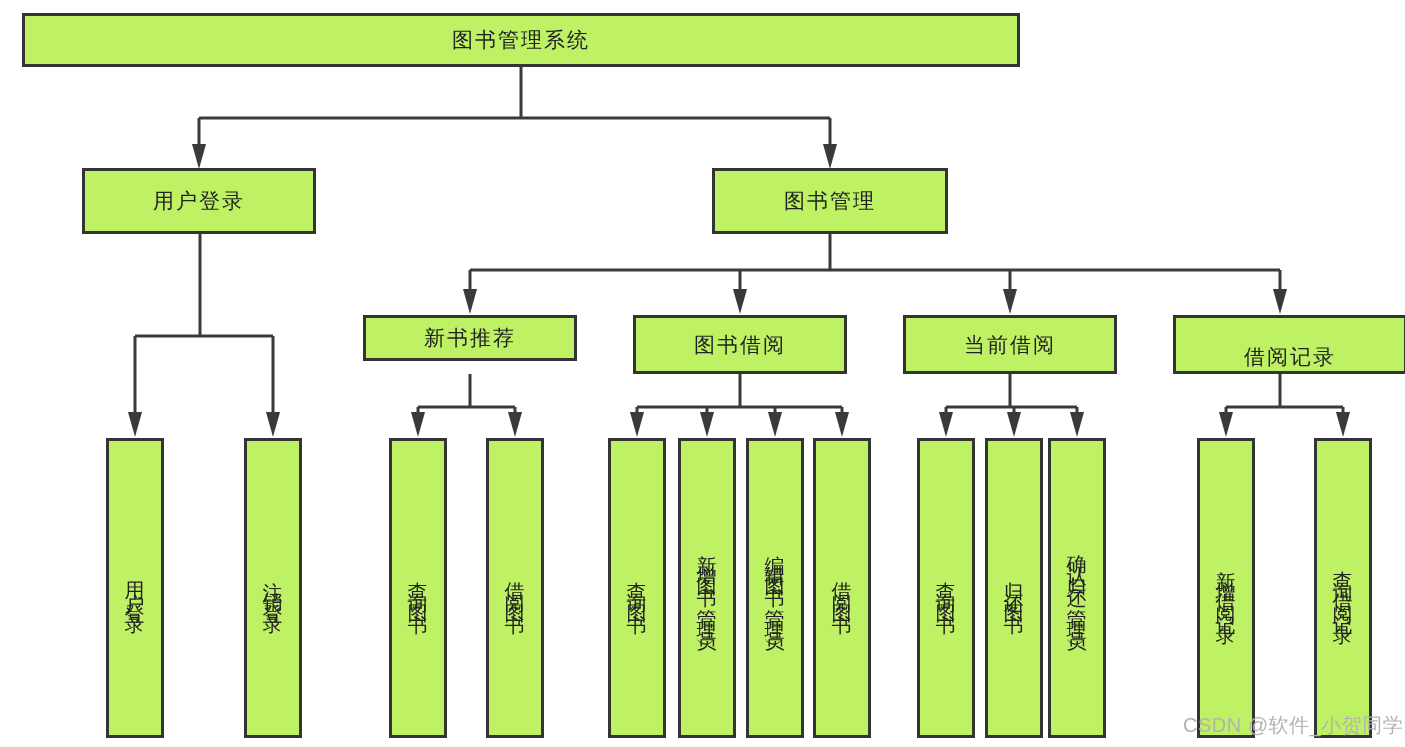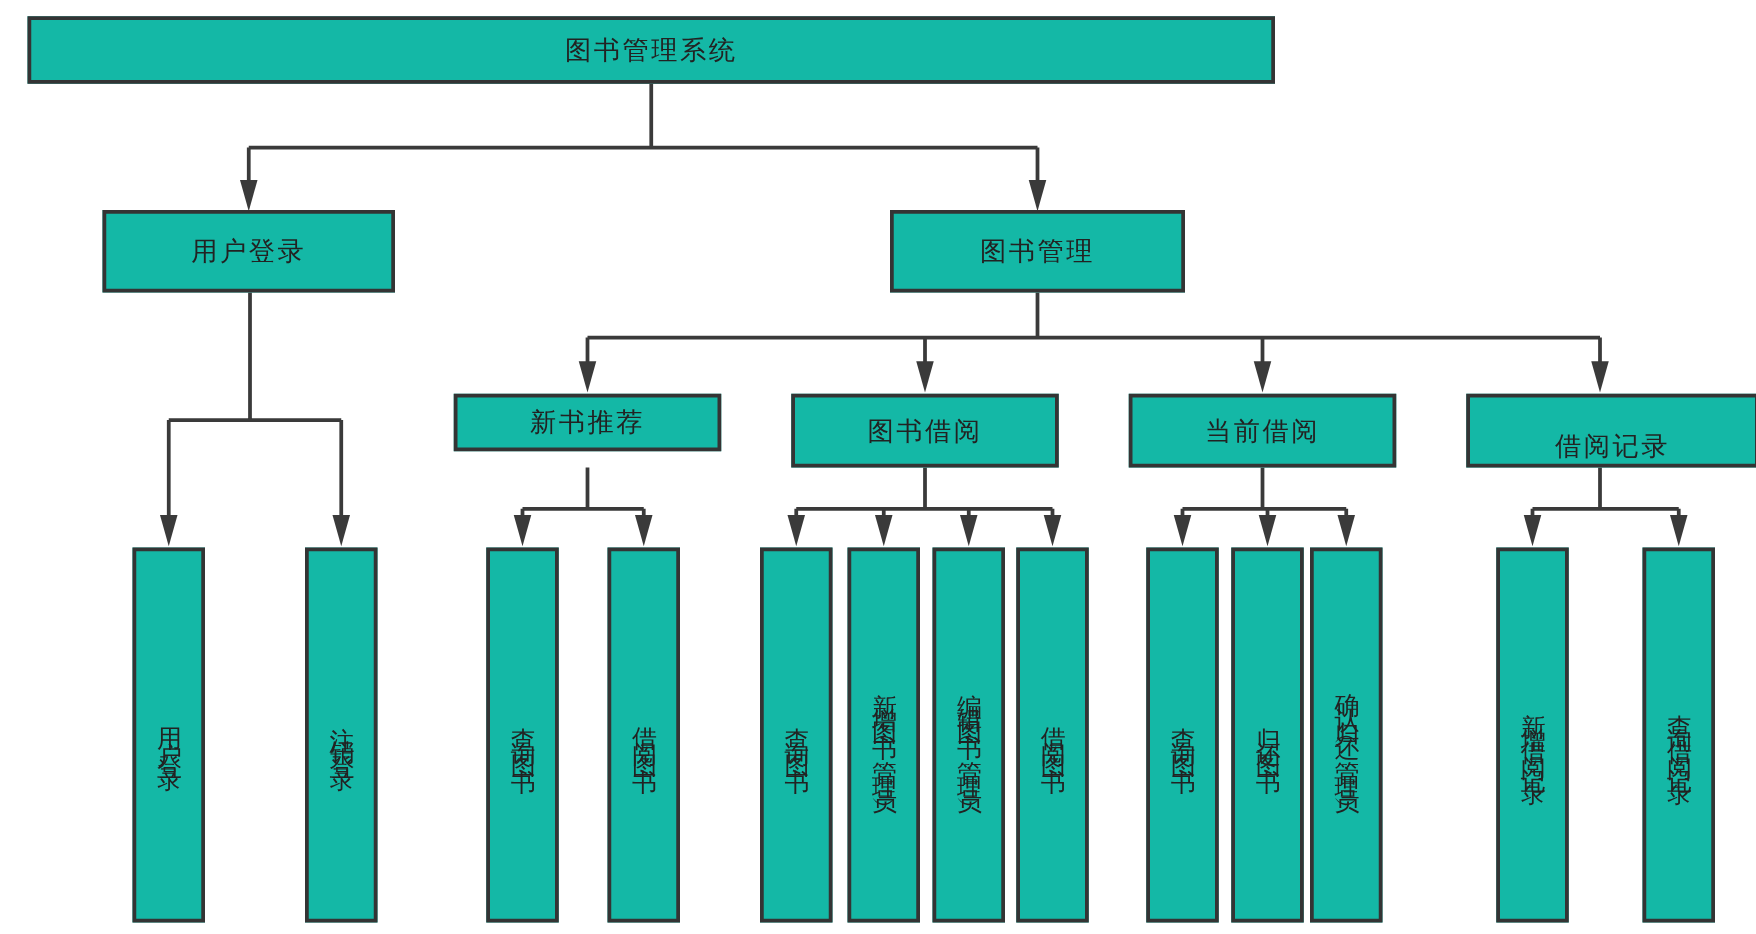--- a/index.html
+++ b/index.html
@@ -26,21 +26,21 @@
     stroke-width: 3;
     fill: none;
   }
   svg.connectors polygon {
     fill: #3a3a3a;
     stroke: none;
   }
   .node {
     position: absolute;
     box-sizing: border-box;
-    background: #14b8a6;
+    background: #bef264;
     border: 3px solid #343434;
     color: #222222;
     display: flex;
     align-items: center;
     justify-content: center;
     z-index: 1;
   }
   .hlabel {
     font-size: 21px;
     letter-spacing: 2px;
@@ -177,14 +177,15 @@
   <div class="node leaf" style="left:1048px; top:438px; width:58px; height:300px;">
     <span class="vtext">确认归还（管理员）</span>
   </div>
   <div class="node leaf" style="left:1197px; top:438px; width:58px; height:300px;">
     <span class="vtext">新增借阅记录</span>
   </div>
   <div class="node leaf" style="left:1314px; top:438px; width:58px; height:300px;">
     <span class="vtext">查询借阅记录</span>
   </div>
 
+  <div class="watermark">CSDN @软件_小贺同学</div>
 
 </div>
 
 </body></html>

